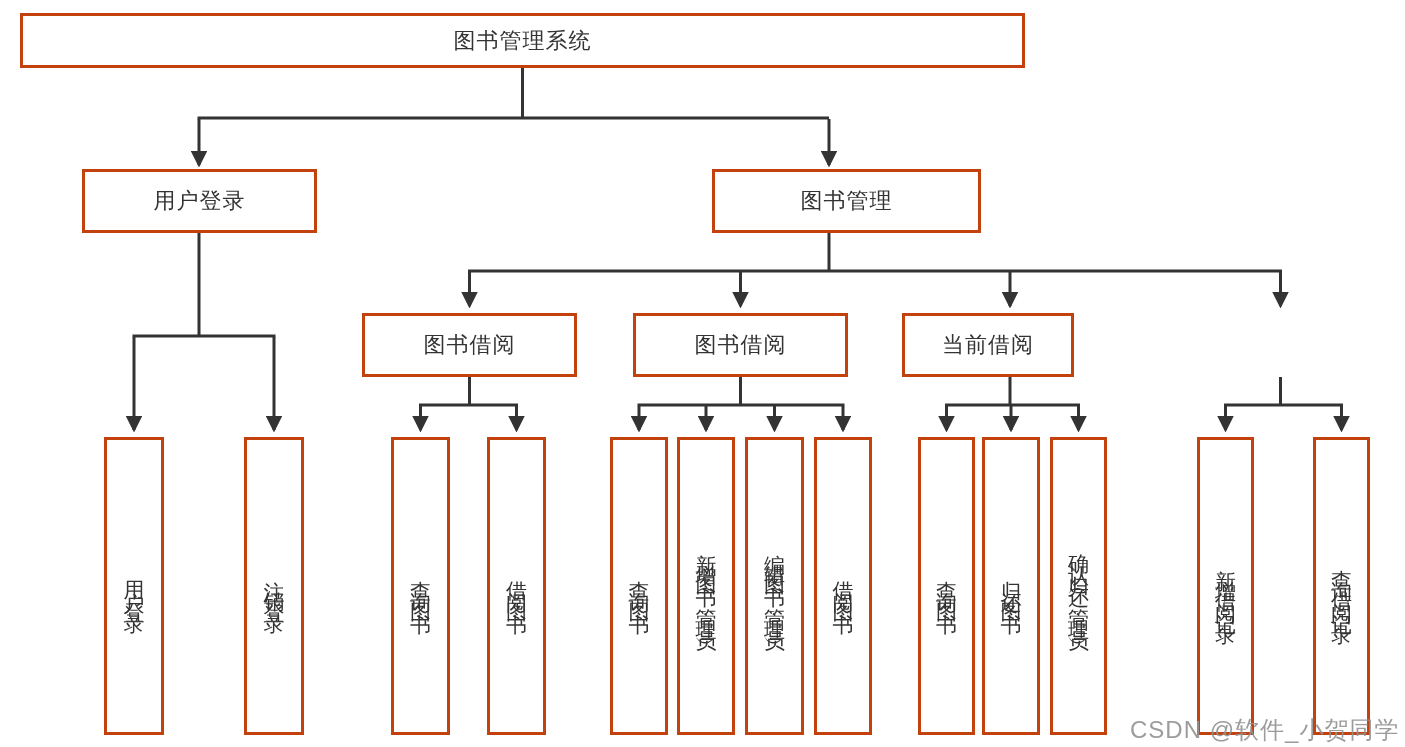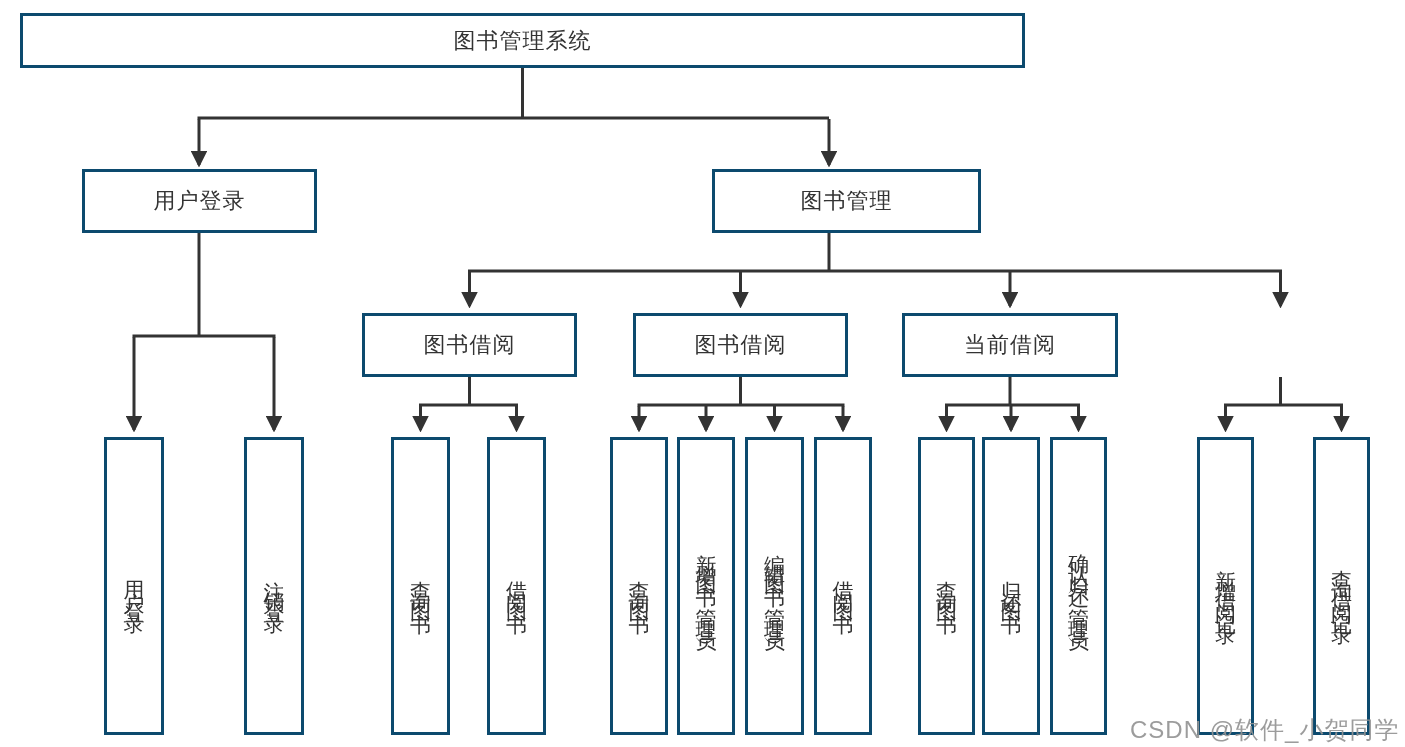--- a/index.html
+++ b/index.html
@@ -17,21 +17,21 @@
   }
   #connectors {
     position: absolute;
     left: 0;
     top: 0;
     z-index: 1;
   }
   .box {
     position: absolute;
     box-sizing: border-box;
-    border: 3px solid #0c4a6e;
+    border: 3px solid #c2410c;
     background: #ffffff;
     color: #333333;
     display: flex;
     align-items: center;
     justify-content: center;
     z-index: 2;
   }
   .h-box {
     font-size: 22px;
     letter-spacing: 1px;
@@ -113,21 +113,21 @@
     </g>
   </svg>
 
   <div class="box h-box" style="left:20px; top:13px; width:1005px; height:55px;">图书管理系统</div>
 
   <div class="box h-box" style="left:82px; top:169px; width:235px; height:64px;">用户登录</div>
   <div class="box h-box" style="left:712px; top:169px; width:269px; height:64px;">图书管理</div>
 
   <div class="box h-box" style="left:362px; top:313px; width:215px; height:64px;">图书借阅</div>
   <div class="box h-box" style="left:633px; top:313px; width:215px; height:64px;">图书借阅</div>
-  <div class="box h-box" style="left:902px; top:313px; width:216px; height:64px;">当前借阅</div>
+  <div class="box h-box" style="left:902px; top:313px; width:172px; height:64px;">当前借阅</div>
 
   <div class="box v-box leaf" style="left:104px; width:60px;">
     <span>用户登录</span>
   </div>
   <div class="box v-box leaf" style="left:244px; width:60px;">
     <span>注销登录</span>
   </div>
 
   <div class="box v-box leaf" style="left:391px; width:59px;">
     <span>查询图书</span>

